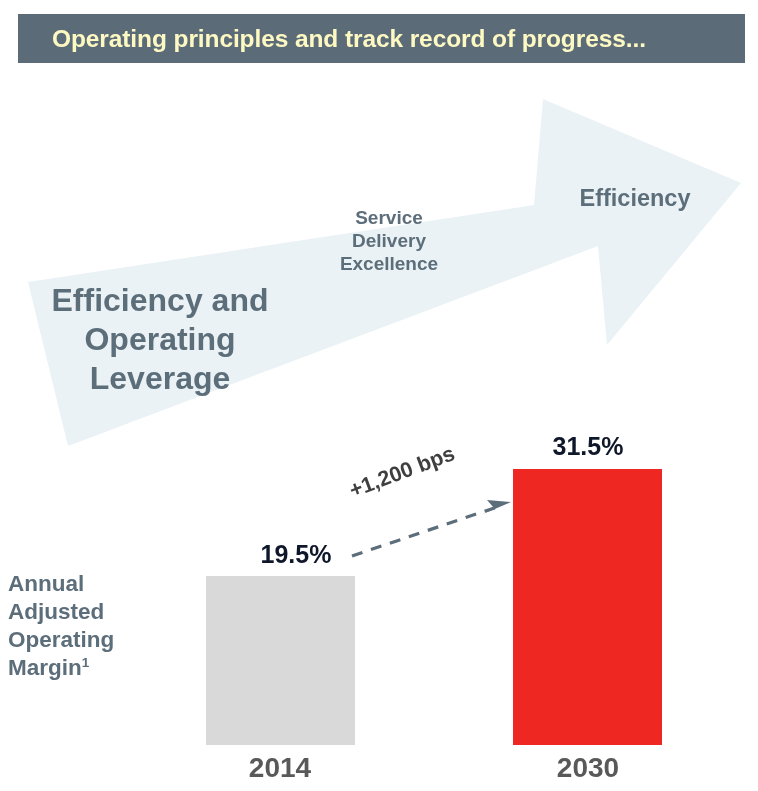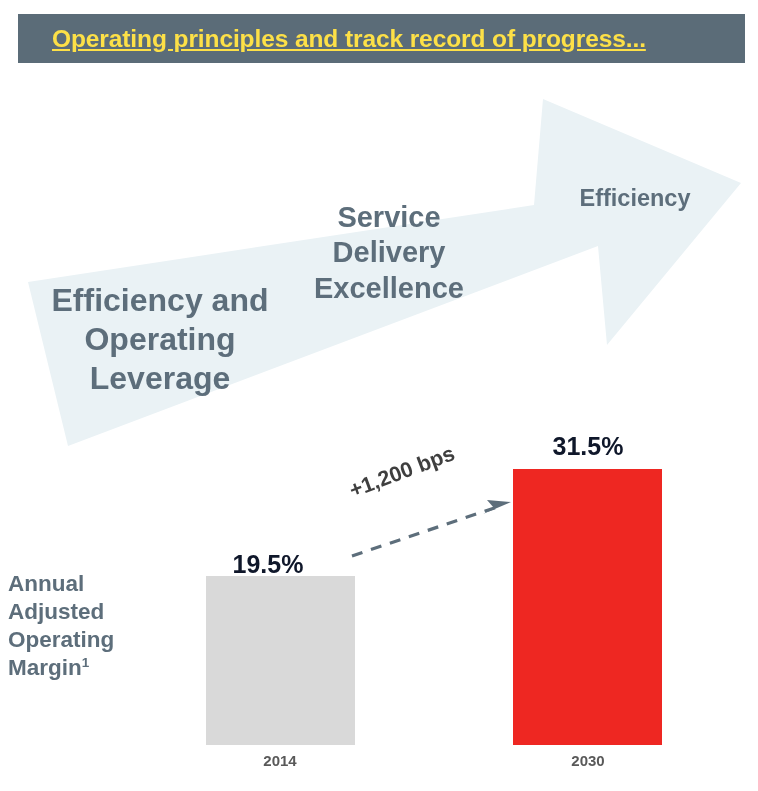--- a/index.html
+++ b/index.html
@@ -23,26 +23,25 @@
     top: 14px;
     width: 727px;
     height: 49px;
     background: #5b6c78;
     display: flex;
     align-items: center;
     box-sizing: border-box;
     padding-left: 34px;
   }
   #title-text {
-    color: #fde047;
+    color: #fef9c3;
     font-size: 24.5px;
     font-weight: bold;
     letter-spacing: -0.1px;
     white-space: nowrap;
-    text-decoration: underline;
   }
 
   
   #arrow-svg {
     position: absolute;
     left: 0;
     top: 0;
     width: 758px;
     height: 791px;
     pointer-events: none;
@@ -58,23 +57,23 @@
     white-space: pre-line;
   }
   #caption-efficiency {
     left: 48px;
     top: 281px;
     width: 224px;
     font-size: 32px;
   }
   #caption-service {
     left: 288px;
-    top: 200px;
+    top: 206px;
     width: 202px;
-    font-size: 29px;
+    font-size: 19px;
   }
   #caption-innovation {
     left: 540px;
     top: 184px;
     width: 190px;
     font-size: 23.5px;
   }
 
   
   #bar-2014 {
@@ -95,27 +94,27 @@
   }
 
   .bar-value {
     position: absolute;
     color: #0f172a;
     font-size: 25px;
     font-weight: bold;
     text-align: center;
     width: 160px;
   }
-  #value-2014 { left: 188px; top: 540px; margin-top: 10px; }
+  #value-2014 { left: 216px; top: 540px; }
   #value-2024 { left: 508px; top: 432px; }
 
   .bar-year {
     position: absolute;
     color: #595959;
-    font-size: 15px;
+    font-size: 28px;
     font-weight: bold;
     text-align: center;
     width: 160px;
   }
   #year-2014 { left: 200px; top: 752px; }
   #year-2024 { left: 508px; top: 752px; }
 
   
   #axis-label {
     position: absolute;

